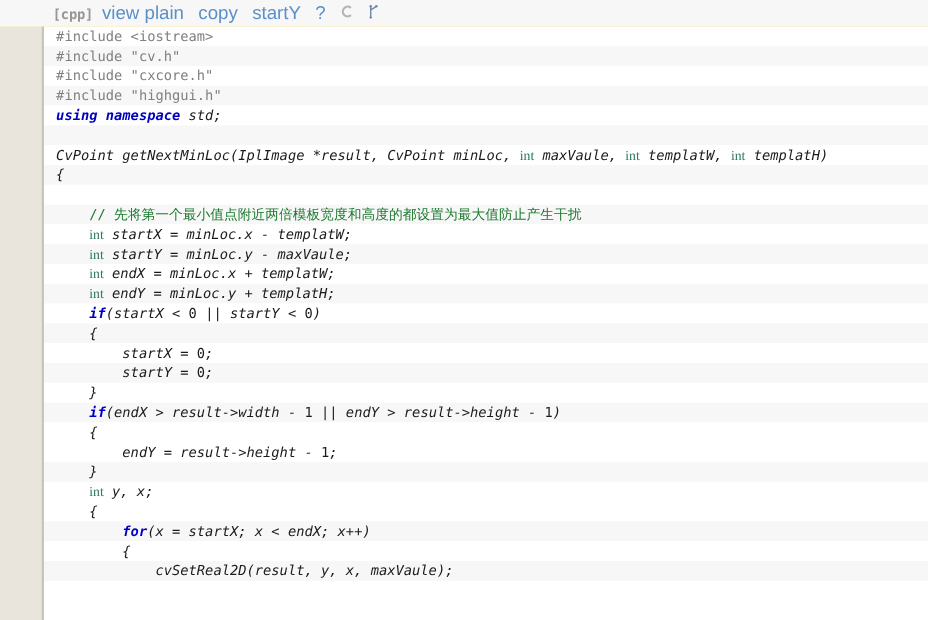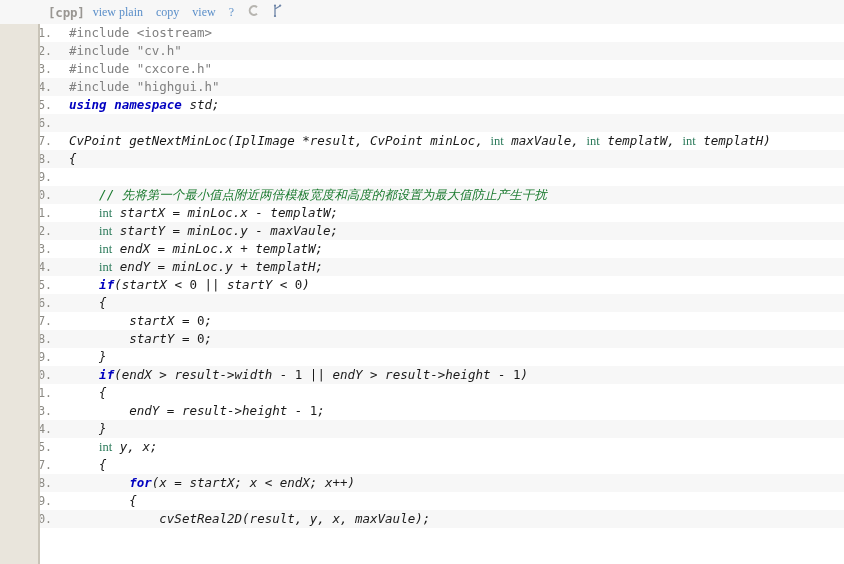--- a/index.html
+++ b/index.html
@@ -39,22 +39,22 @@
     color: #999692;
     font-weight: bold;
     margin-right: 8px;
     letter-spacing: -0.2px;
   }
   .toolbar .tlink {
     color: #5b8fc9;
     margin-right: 13px;
     cursor: pointer;
     text-decoration: none;
-    font-family: Liberation Serif, serif;
-    font-size: 12px;
+    font-family: Liberation Sans, sans-serif;
+    font-size: 17px;
   }
   .toolbar .ticon {
     margin-right: 11px;
     display: inline-flex;
     align-items: center;
     justify-content: center;
     width: 13px;
     height: 14px;
     cursor: pointer;
   }
@@ -71,21 +71,20 @@
     left: 0; top: 0; bottom: 0;
     width: 40px;
     background: #e9e5dc;
     border-right: 2px solid #c9c4b8;
     box-sizing: border-box;
     z-index: 2;
   }
   .rows {
     position: relative;
     z-index: 1;
-    padding-left: 18px;
   }
   .row {
     display: flex;
     height: 18px;
     line-height: 18px;
     box-sizing: border-box;
   }
   .row.odd  { background: #ffffff; }
   .row.even { background: #f7f7f7; }
 
@@ -112,32 +111,32 @@
     font-family: "DejaVu Sans Mono", "Liberation Mono", monospace;
     font-size: 12.5px;
     color: #1a1a1a;
     overflow: hidden;
   }
 
   
   .t-pre   { color: #808080; }
   .t-kw    { color: #0000c0; font-weight: bold; font-style: italic; }
   .t-type  { color: #2b7a5a; font-family: Liberation Serif, serif; }
-  .t-cmt   { color: #1a7a2e; font-style: italic; }
+  .t-cmt   { color: #1a7a2e; }
   .t-num   { color: #1a1a1a; }
   .t-plain { color: #1a1a1a; font-style: italic; }
 </style>
 </head>
 <body>
 
 <div id="viewer">
 
   <div class="toolbar">
     <span class="lang">[cpp]</span>
-    <span id="toolbar-links"><span class="tlink">view plain</span><span class="tlink">copy</span><span class="tlink">view</span><span class="tlink">?</span></span>
+    <span id="toolbar-links"><span class="tlink">view plain</span><span class="tlink">copy</span><span class="tlink">startY</span><span class="tlink">?</span></span>
     <span id="toolbar-icons"><span class="ticon">
           <svg width="13" height="13" viewBox="0 0 13 13">
             <path d="M10 3.2A4.4 4.4 0 1 0 10 9.8" stroke="#b7b5b0" stroke-width="2" fill="none" stroke-linecap="butt"></path>
           </svg>
         </span><span class="ticon">
           <svg width="11" height="13" viewBox="0 0 11 13">
             <path d="M3 12V5M3 5 L3 2M3 5 L8 2M8 2 L8 1" stroke="#6f86a8" stroke-width="1.3" fill="none"></path>
             <circle cx="3" cy="12" r="1.1" fill="#6f86a8"></circle>
             <circle cx="3" cy="1.6" r="1.1" fill="#6f86a8"></circle>
             <circle cx="8.2" cy="1.6" r="1.1" fill="#6f86a8"></circle>

